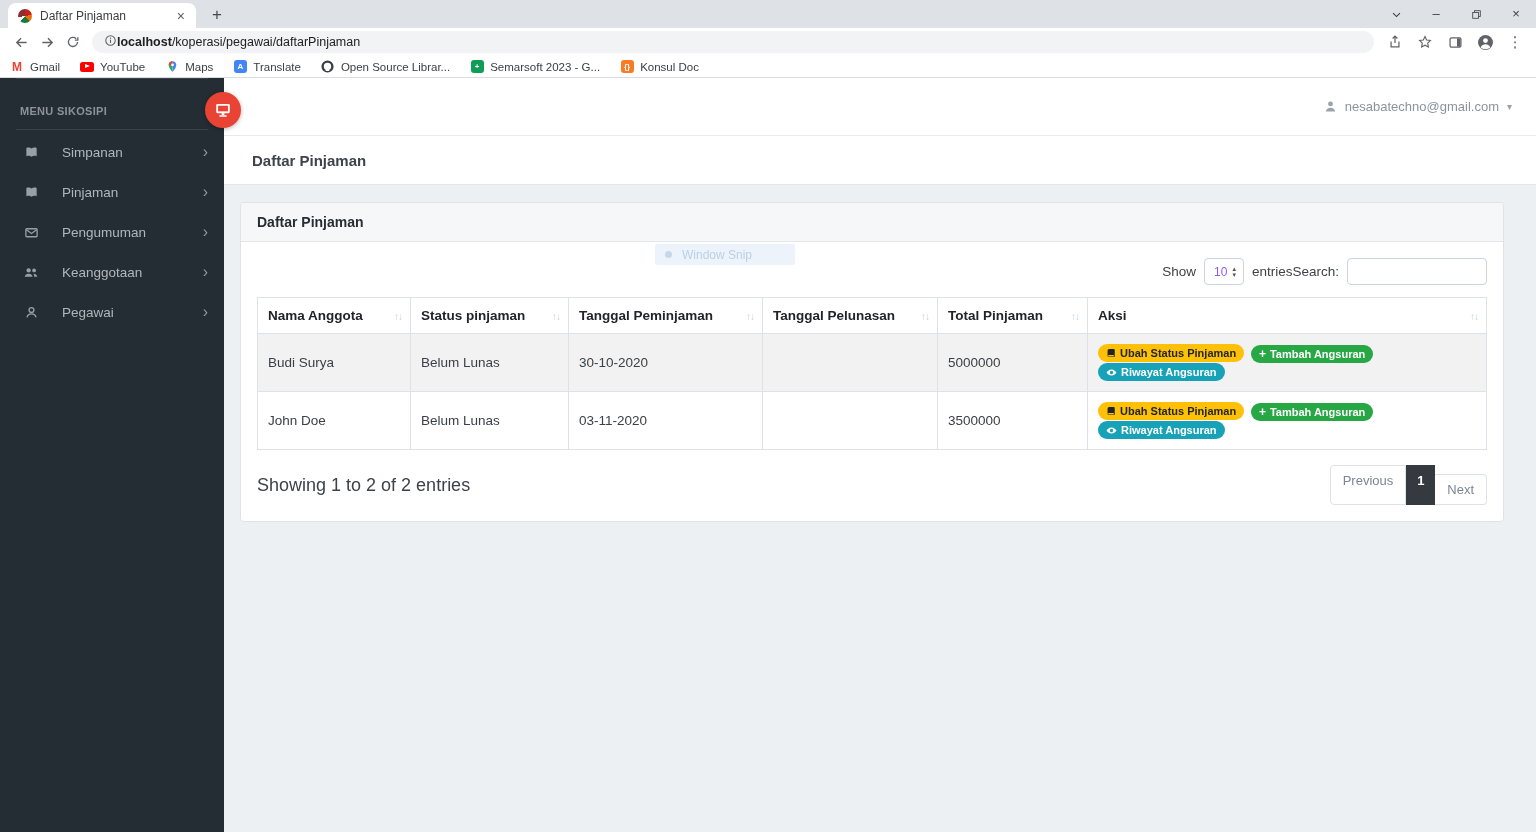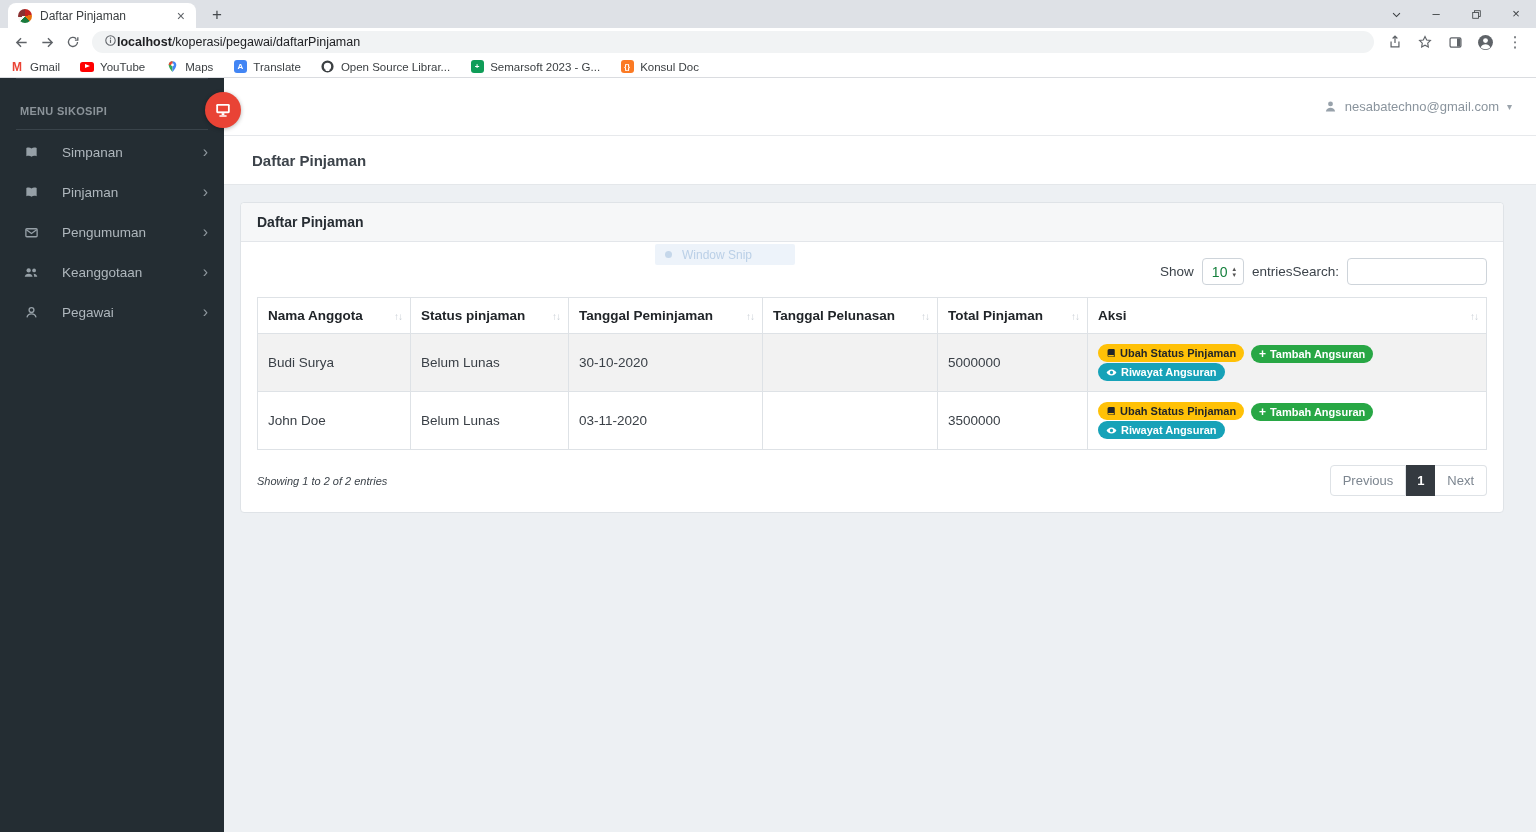--- a/index.html
+++ b/index.html
@@ -65,21 +65,21 @@
   .content { flex:1; padding:17px 32px 16px 16px; }
   .card { background:#fff; border:1px solid #dfe3e7; border-radius:4px; }
   .card-header { background:#f6f7f8; border-bottom:1px solid #e3e6ea; border-radius:4px 4px 0 0;
                  padding:11px 16px; font-size:14px; font-weight:bold; color:#272d33; }
   .card-body { padding:16px; }
 
   .controls-row { display:flex; justify-content:flex-end; align-items:center; margin-bottom:12px; }
   .length-ctl { display:flex; align-items:center; gap:8px; font-size:13.5px; color:#3c434a; }
   .length-select { display:flex; align-items:center; gap:5px; border:1px solid #ced4da; border-radius:4px;
                    height:27px; padding:0 7px 0 9px; background:#fff; }
-  .length-select .val { font-size:14px; color:#15803d; }
+  .length-select .val { font-size:12px; color:#8b5cf6; }
   .sel-arrows { display:flex; flex-direction:column; font-size:7px; line-height:5.5px; color:#555; }
   .search-ctl { display:flex; align-items:center; gap:8px; font-size:13.5px; color:#3c434a; }
   .search-input { width:140px; height:27px; border:1px solid #ced4da; border-radius:4px; padding:0 8px;
                   font-size:13px; color:#3c434a; outline:none; }
 
   table.datatable { width:100%; border-collapse:collapse; font-size:13.5px; }
   .datatable th, .datatable td { border:1px solid #dee2e6; padding:10px 10px; text-align:left; vertical-align:middle; }
   .datatable th { font-weight:bold; color:#212529; font-size:13.5px; position:relative; padding-right:26px; }
   .datatable td { color:#3a4047; height:40px; }
   .datatable tbody tr:nth-child(odd) { background:#f2f2f2; }
@@ -88,25 +88,25 @@
   .col-nama{width:153px}.col-status{width:158px}.col-tpinjam{width:194px}
   .col-tlunas{width:175px}.col-total{width:150px}
 
   .action-btn { display:inline-flex; align-items:center; gap:4px; border:none; border-radius:10px;
                 font-family:"Liberation Sans",sans-serif; font-size:11px; font-weight:bold;
                 padding:3px 8px; margin-right:3px; cursor:pointer; white-space:nowrap; }
   .action-btn svg { flex:none; }
   .plus-glyph { font-size:12px; line-height:1; font-weight:bold; }
 
   .footer-row { display:flex; justify-content:space-between; align-items:center; margin-top:15px; }
-  .info-text { font-size:11px; color:#3c434a;font-style:italic; }
+  .info-text { font-size:18px; color:#3c434a; }
   .pagination { display:flex; }
   .page-btn { font-size:13px; padding:7px 12px; border:1px solid #dee2e6; background:#fff; color:#7d8690; }
   .page-btn.prev { border-radius:4px 0 0 4px; }
-  .page-btn.next { border-radius:0 4px 4px 0; border-left:none; }
+  .page-btn.next { border-radius:0 4px 4px 0; border-left:none;margin-top:9px; }
   .page-btn.current { background:#343a40; border-color:#343a40; color:#fff; width:29px; text-align:center;
                       padding:7px 0; font-weight:bold; }
 
   
   .float-tool { position:absolute; left:205px; top:92px; width:36px; height:36px; border-radius:50%;
                 border:none; display:flex; align-items:center; justify-content:center;
                 box-shadow:0 1px 4px rgba(0,0,0,.3); cursor:pointer; z-index:30; }
 
   
   .window-snip { position:absolute; left:655px; top:244px; width:140px; height:21px;

